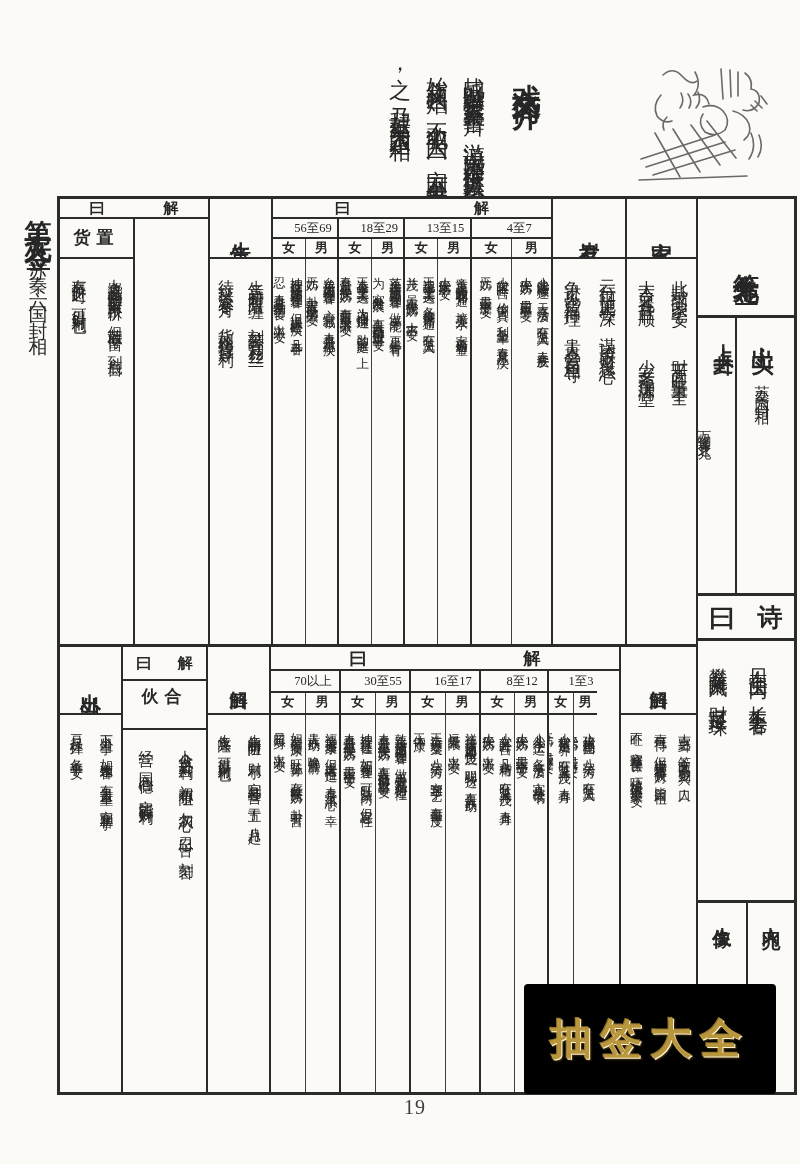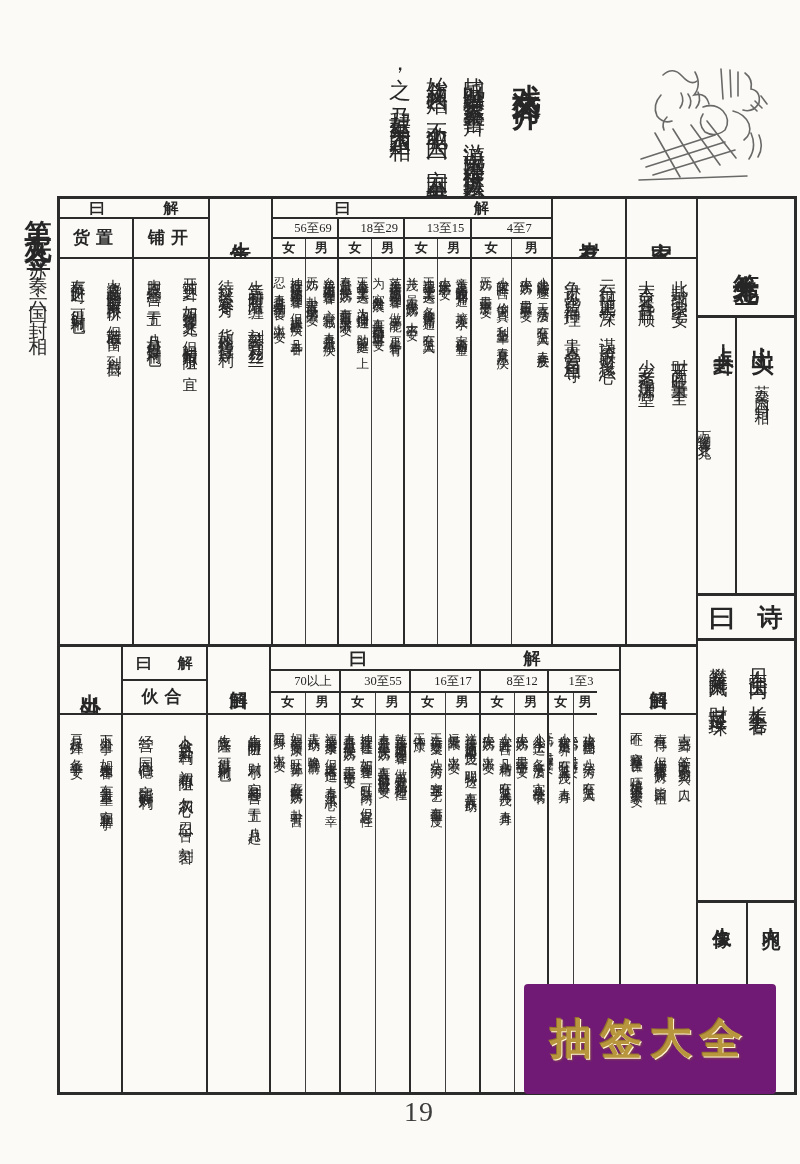--- a/index.html
+++ b/index.html
@@ -44,21 +44,21 @@
   .vhdr{writing-mode:vertical-rl;font-weight:bold;letter-spacing:3px;margin:auto;}
   .f22{font-size:21px;}
   .f19{font-size:18px;}
 
   .jie-spread{display:flex;justify-content:space-around;align-items:center;border-bottom:2px solid var(--line);font-weight:bold;overflow:hidden;}
   .js-top{height:20px;font-size:15px;}
   .js-bottom{height:24px;font-size:17px;}
   .js-small{height:20px;font-size:15px;}
 
   .labelrow{height:40px;border-bottom:2px solid var(--line);text-align:center;font-size:17px;font-weight:bold;line-height:37px;letter-spacing:6px;overflow:hidden;}
-  .labelrow.lr34{height:34px;line-height:31px;}
+  .labelrow.lr34{height:49px;line-height:31px;}
 
   .range{height:20px;border-bottom:2px solid var(--line);text-align:center;font-size:12.5px;line-height:18px;overflow:hidden;padding-left:16px;}
   .range.r22{height:22px;line-height:20px;}
   .genders{height:20px;border-bottom:2px solid var(--line);display:flex;font-weight:bold;overflow:hidden;}
   .genders.g22{height:22px;}
   .genders span{flex:1;text-align:center;font-size:13px;line-height:18px;}
   .genders .gr{border-left:1px solid #3f3f3f;}
 
   .vcell{writing-mode:vertical-rl;overflow:hidden;padding-top:8px;flex:1;}
   .vcell p{margin:0;}
@@ -91,24 +91,24 @@
   .drama .small{font-size:15px;letter-spacing:5px;padding-top:10px;}
   .poem-hdr{height:45px;border-bottom:3px solid var(--line);display:flex;justify-content:space-around;align-items:center;font-size:25px;font-weight:bold;}
   .poem{height:262px;border-bottom:3px solid var(--line);writing-mode:vertical-rl;padding:12px 16px 0 0;overflow:hidden;}
   .poem p{margin:0;line-height:40px;font-size:19px;letter-spacing:3px;}
   .nzsx{flex:1;display:flex;overflow:hidden;}
   .sx{width:50px;border-right:2px solid var(--line);}
   .nz{flex:1;}
   .nzlbl{writing-mode:vertical-rl;padding-top:8px;font-size:19px;font-weight:bold;letter-spacing:4px;margin:0 auto;height:100%;}
 
   
-  .watermark{position:absolute;left:524px;top:984px;width:252px;height:110px;background:#701a75;border-radius:4px;display:flex;align-items:center;justify-content:center;z-index:5;}
+  .watermark{position:absolute;left:524px;top:984px;width:252px;height:110px;background:#000000;border-radius:4px;display:flex;align-items:center;justify-content:center;z-index:5;}
   .watermark span{font-size:42px;font-weight:bold;letter-spacing:8px;color:#b8963e;text-shadow:1px 1px 0 #fff3d2,-1px -1px 0 #93712b,2px 2px 2px rgba(150,118,42,.45);}
 
-  .pageno{position:absolute;left:404px;top:1096px;font-size:28px;color:#3c3c3c;letter-spacing:1px;}
+  .pageno{position:absolute;left:404px;top:1096px;font-size:20px;color:#3c3c3c;letter-spacing:1px;}
 </style>
 </head>
 <body>
 
 <div class="page">
 
   <svg class="woodcut" width="152" height="126" viewBox="0 0 152 126">
     <g fill="none" stroke="#505050" stroke-width="1.6" stroke-linecap="round" opacity="0.85">
       <path d="M30,12 q10,-9 19,1 t15,5"></path>
       <path d="M62,9 q7,13 -1,23 q12,-3 15,9"></path>
@@ -148,27 +148,20 @@
             <span>解</span>
           </div>
           <div class="gcols">
             <div class="gcol gdiv" style="width:75px">
               <div class="labelrow">货置</div>
               <div class="vcell c-zhihuo">
                 <p>卜置货恐防购货后败市跌价　但若敢停留　到底自</p>
                 <p>有振价之时　可得财利也</p>
               </div>
             </div>
-            <div class="gcol" style="width:75px">
-              <div class="labelrow">铺开</div>
-              <div class="vcell c-kaipu">
-                <p>开铺之卦　如万物逢春之兆　但初时怕有小阻　宜</p>
-                <p>大胆灵活经营　于五　八月起可得厚利也</p>
-              </div>
-            </div>
           </div>
         </div>
 
         <div class="col" style="width:63px">
           <div class="hdr">
             <div class="vhdr f22">生意</div>
           </div>
           <div class="vcell c-shengyi">
             <p>生意初时有阻缠　刻苦经营利丝丝</p>
             <p>待交秋凉寒冬月　货如轮转得厚利</p>

